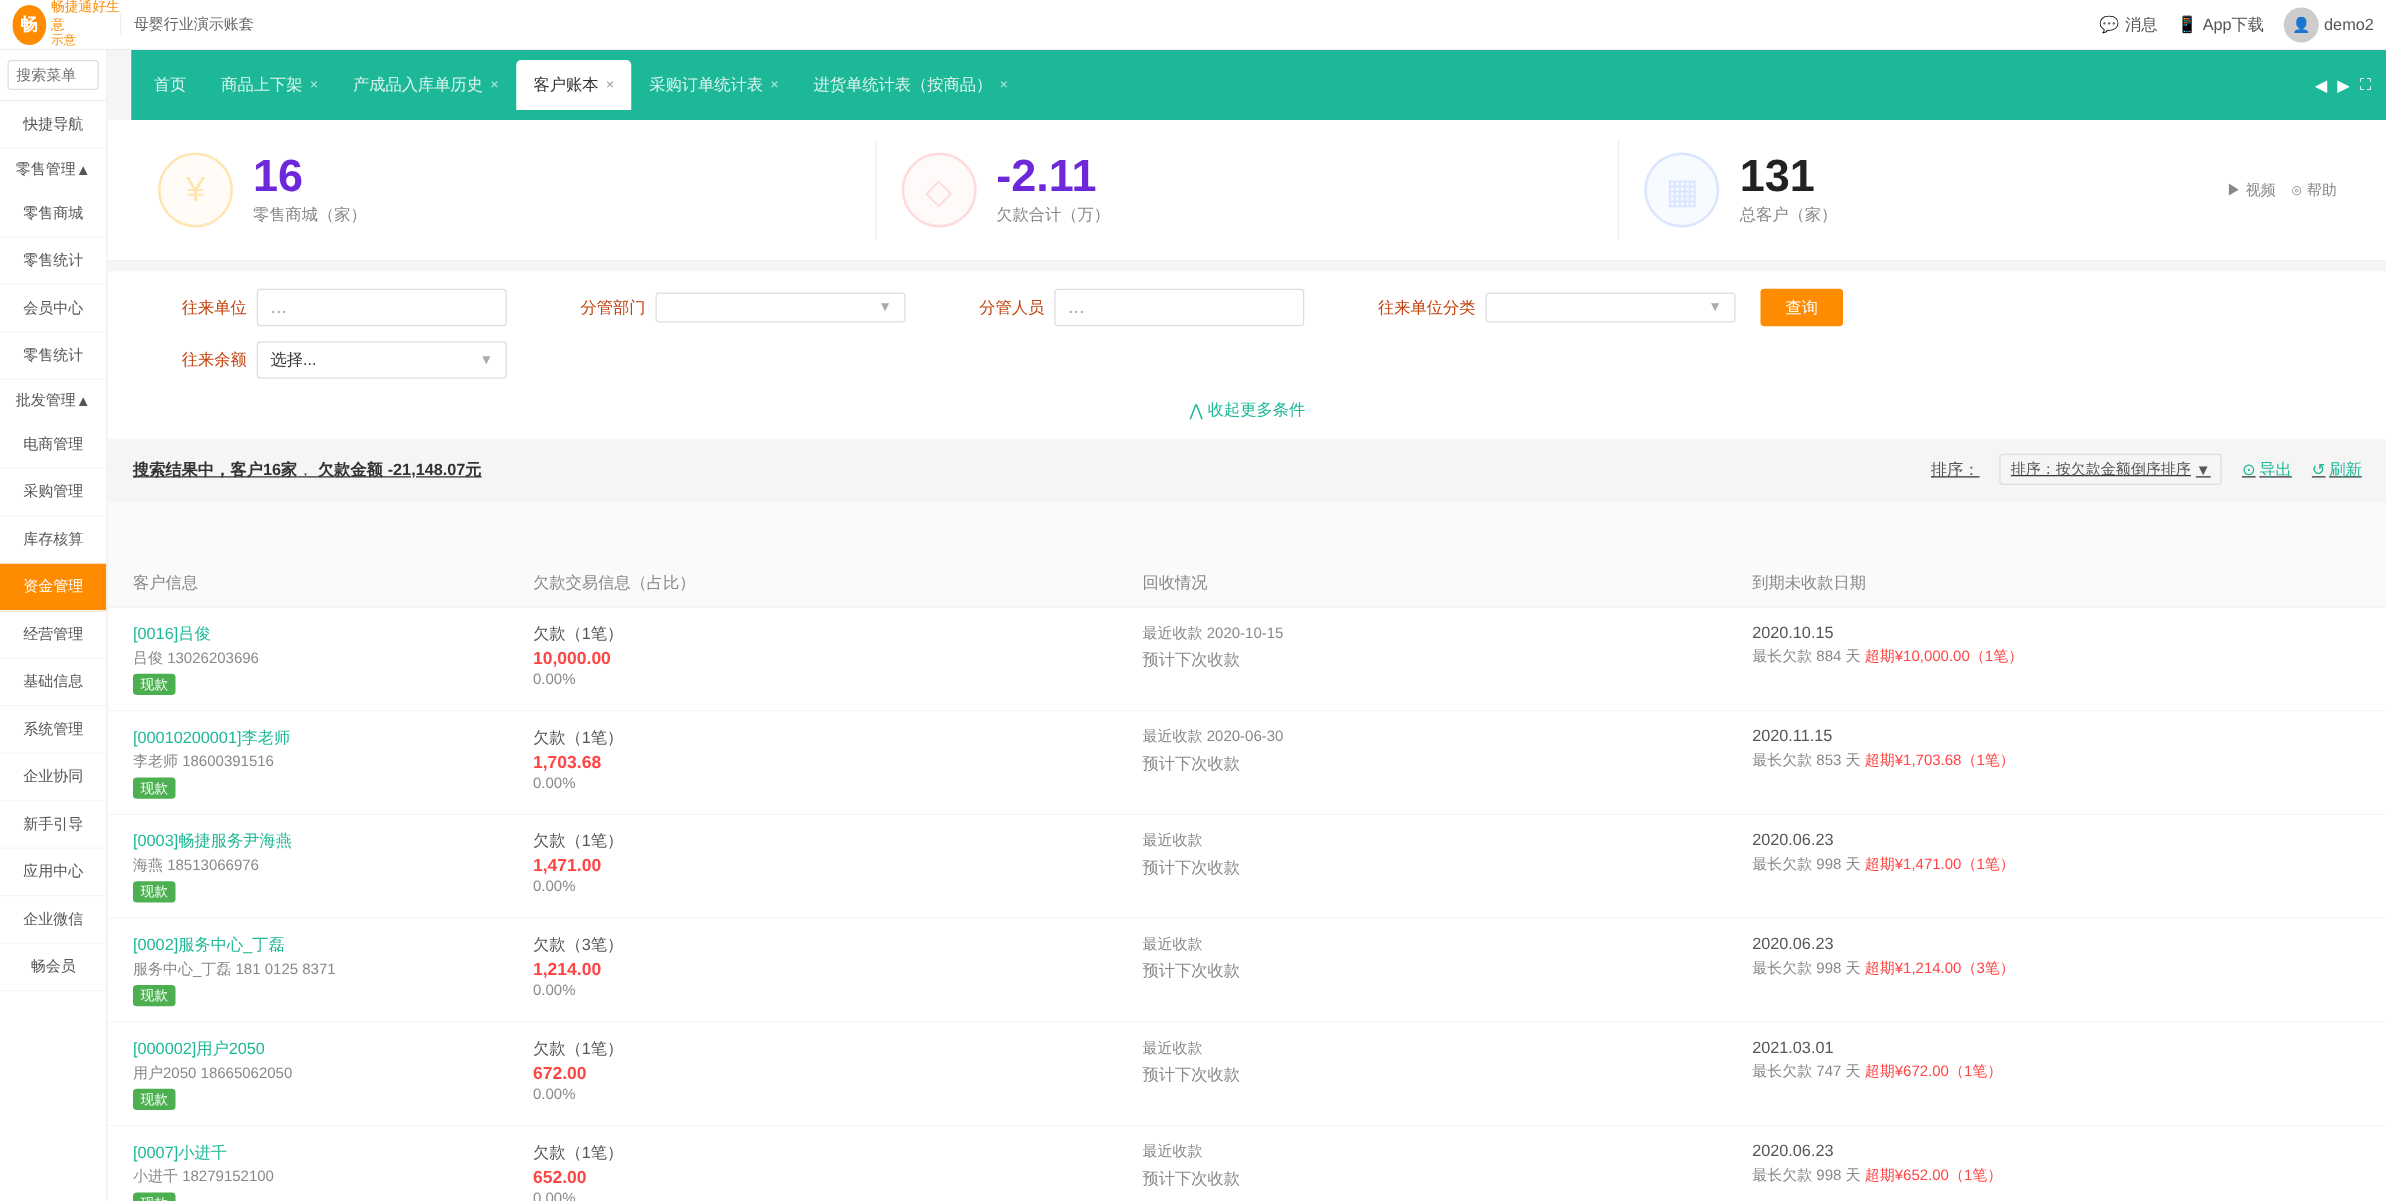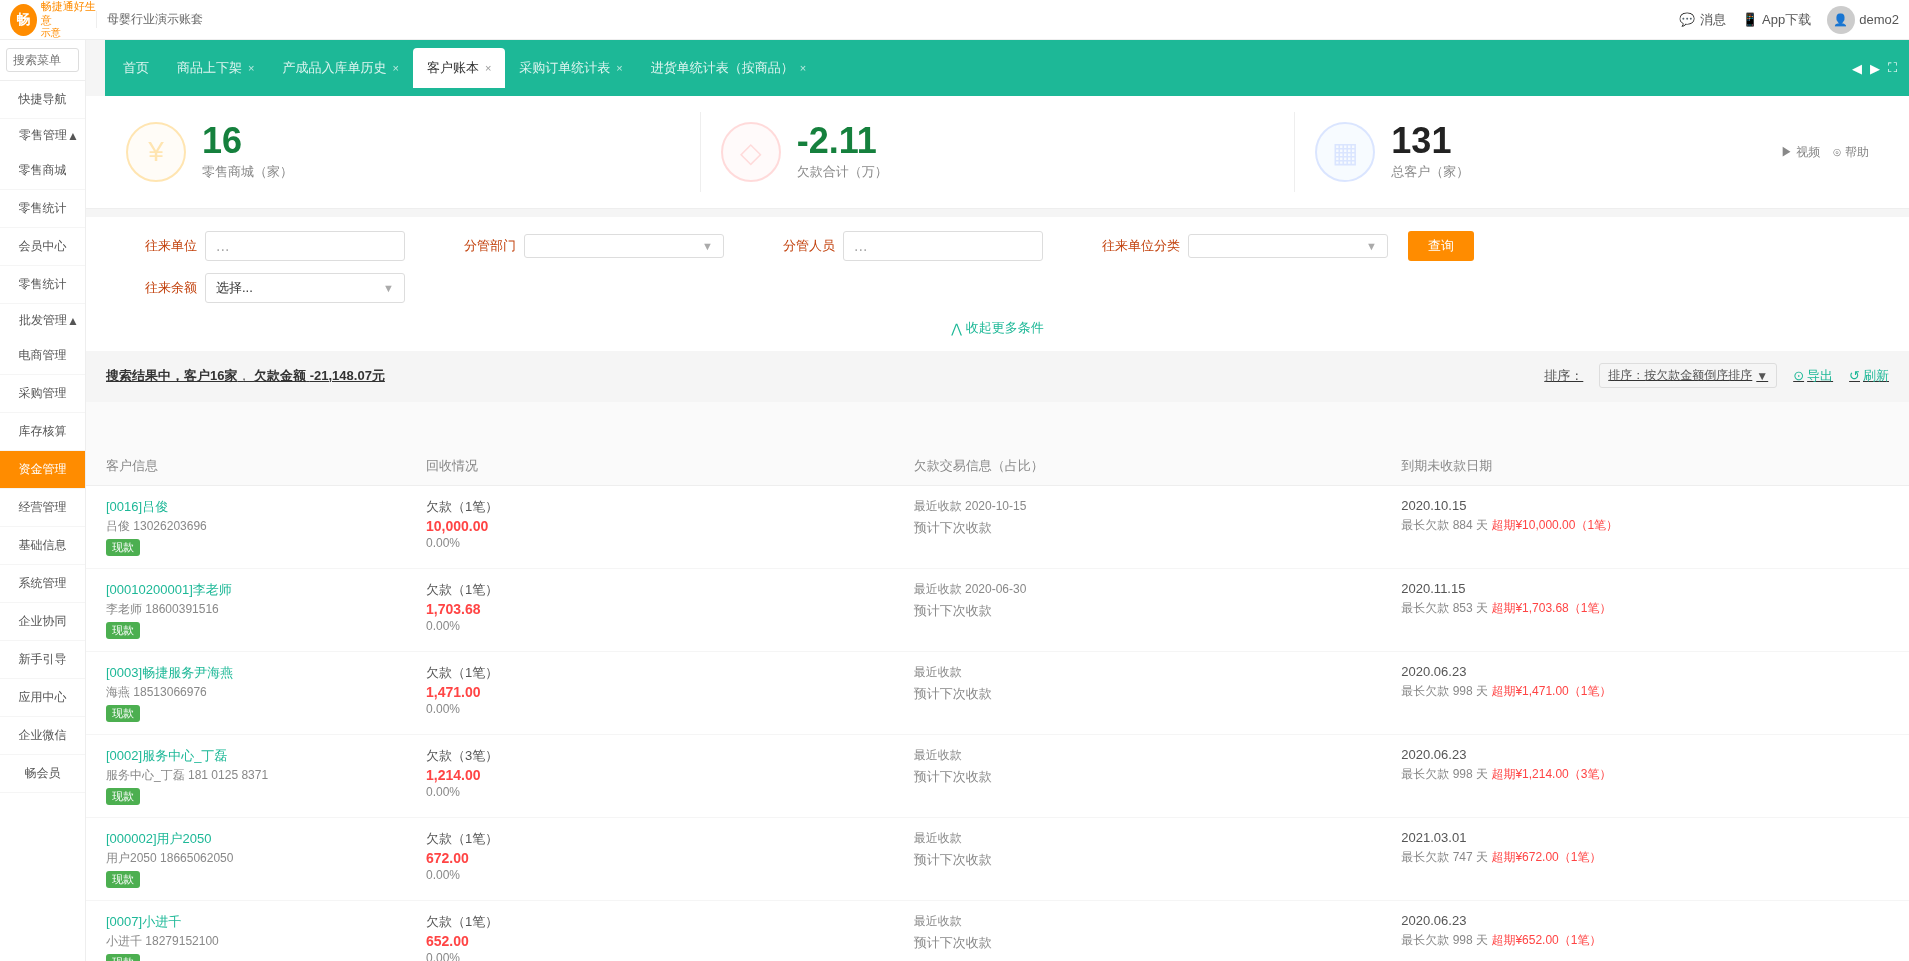--- a/index.html
+++ b/index.html
@@ -18,21 +18,21 @@
 
     
     .main-layout { display: flex; flex: 1; overflow: hidden; }
     
     
     .sidebar { width: 86px; background: #fff; border-right: 1px solid #eee; display: flex; flex-direction: column; overflow-y: auto; }
     .sidebar-search { padding: 8px 6px; border-bottom: 1px solid #eee; }
     .sidebar-search input { width: 100%; border: 1px solid #ddd; border-radius: 3px; padding: 4px 6px; font-size: 12px; }
     .sidebar-nav-item { padding: 10px 6px; text-align: center; font-size: 12px; color: #555; cursor: pointer; border-bottom: 1px solid #f5f5f5; }
     .sidebar-nav-item.active { background: #ff8c00; color: #fff; }
-    .sidebar-group { padding: 8px 6px; font-size: 12px; color: #555; cursor: pointer; display: flex; align-items: center; justify-content: flex-end; }
+    .sidebar-group { padding: 8px 6px; font-size: 12px; color: #555; cursor: pointer; display: flex; align-items: center; justify-content: center; }
 
     
     .content-area { flex: 1; display: flex; flex-direction: column; overflow: hidden; }
     
     
     .tab-bar { background: #1db897; display: flex; align-items: center; height: 56px; padding: 0 4px; margin-left: 19px; }
     .tab-item { padding: 0 14px; height: 40px; display: flex; align-items: center; font-size: 13px; color: rgba(255,255,255,0.85); cursor: pointer; border-radius: 4px 4px 0 0; gap: 6px; white-space: nowrap; }
     .tab-item.active { background: #fff; color: #333; }
     .tab-item .close-btn { font-size: 11px; color: rgba(255,255,255,0.7); cursor: pointer; }
     .tab-item.active .close-btn { color: #999; }
@@ -43,21 +43,21 @@
     .page-content { flex: 1; overflow-y: auto; background: #f5f5f5; }
     
     
     .stats-bar { background: #fff; display: flex; padding: 16px 20px; gap: 0; border-bottom: 1px solid #eee; }
     .stat-card { display: flex; align-items: center; gap: 16px; flex: 1; padding: 10px 20px; border-right: 1px solid #eee; }
     .stat-card:last-child { border-right: none; }
     .stat-icon { width: 60px; height: 60px; border-radius: 50%; display: flex; align-items: center; justify-content: center; font-size: 28px; opacity: 0.3; }
     .stat-icon.yellow { background: #fff7e6; color: #ffaa00; border: 2px solid #ffaa00; }
     .stat-icon.pink { background: #fff0f0; color: #ff8888; border: 2px solid #ff8888; }
     .stat-icon.blue { background: #e8f4ff; color: #88aaff; border: 2px solid #88aaff; }
-    .stat-value { font-size: 36px; font-weight: bold; color: #15803d; line-height: 1; }
+    .stat-value { font-size: 36px; font-weight: bold; color: #6d28d9; line-height: 1; }
     .stat-value.dark { color: #222; }
     .stat-label { font-size: 13px; color: #888; margin-top: 4px; }
     .stat-top-right { margin-left: auto; display: flex; gap: 12px; align-items: flex-start; font-size: 12px; color: #888; }
 
     
     .filter-area { background: #fff; padding: 14px 20px 10px; margin-top: 8px; }
     .filter-row { display: flex; align-items: center; gap: 20px; margin-bottom: 12px; }
     .filter-item { display: flex; align-items: center; gap: 8px; }
     .filter-label { font-size: 13px; color: #c2410c; white-space: nowrap; margin-left: 39px; }
     .filter-input { border: 1px solid #ddd; border-radius: 3px; padding: 5px 10px; font-size: 13px; width: 200px; display: flex; align-items: center; justify-content: space-between; cursor: pointer; }
@@ -292,22 +292,22 @@
             <div class="action-btn">
               <span>↺</span>
               <span>刷新</span>
             </div>
           </div>
         </div>
 
         <div class="data-table">
           <div class="table-header">
             <div class="col-header">客户信息</div>
+            <div class="col-header">欠款交易信息（占比）</div>
             <div class="col-header">回收情况</div>
-            <div class="col-header">欠款交易信息（占比）</div>
             <div class="col-header">到期未收款日期</div>
           </div>
 
           <div class="table-row">
             <div>
               <div class="customer-name">[0016]吕俊</div>
               <div class="customer-phone">吕俊 13026203696</div>
               <span class="customer-tag">现款</span>
             </div>
             <div>

